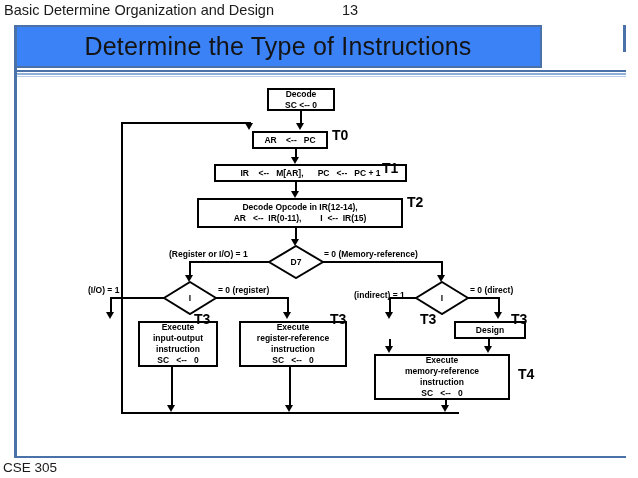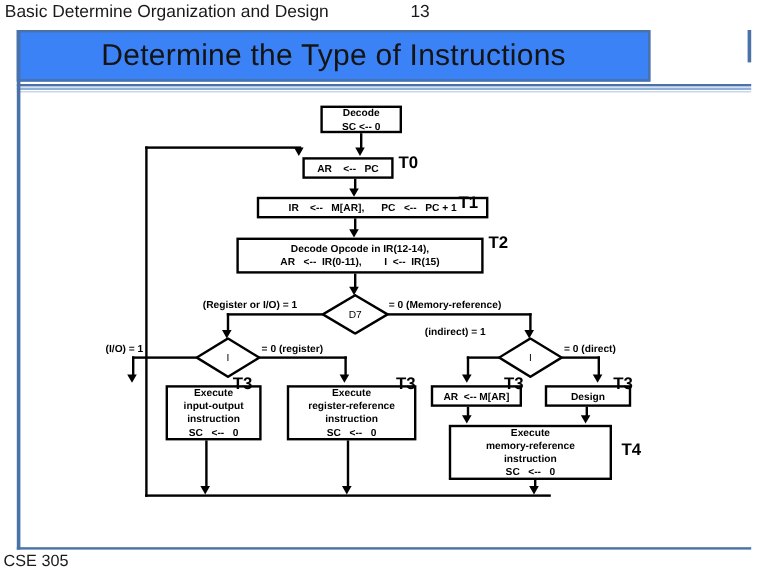--- a/index.html
+++ b/index.html
@@ -47,21 +47,21 @@
   .vline{position:absolute;background:#000;width:2px;}
   .arrow-d{position:absolute;width:0;height:0;border-left:4.5px solid transparent;
            border-right:4.5px solid transparent;border-top:7px solid #000;}
   .lbl{position:absolute;font-size:8.5px;font-weight:bold;color:#000;white-space:nowrap;}
   .tlbl{position:absolute;font-size:14px;font-weight:bold;color:#000;}
   .diamond{position:absolute;}
   .diamond svg{display:block;}
   .diamond .dtxt{
     position:absolute;left:0;top:0;width:100%;height:100%;
     display:flex;align-items:center;justify-content:center;
-    font-size:8.5px;font-weight:normal;color:#000;text-align:center;
+    font-size:8.5px;font-weight:bold;color:#000;text-align:center;
   }
 </style>
 </head>
 <body>
 
 <div class="slide-header">
   <span class="hdr-title">Basic Determine Organization and Design</span>
   <span class="hdr-num">13</span>
 </div>
 
@@ -152,21 +152,21 @@
   <div class="diamond" style="left:415px;top:203px;width:54px;height:34px;">
     <svg width="54" height="34" viewBox="0 0 54 34">
       <polygon points="27,1 53,17 27,33 1,17" fill="#fff" stroke="#000" stroke-width="2"></polygon>
     </svg>
     <div class="dtxt">I</div>
   </div>
 
   <div class="hline" style="left:389px;top:219px;width:28px;"></div>
   <div class="vline" style="left:389px;top:219px;height:17px;"></div>
   <div class="arrow-d" style="left:385px;top:234px;"></div>
-  <div class="lbl" style="left:354px;top:193px;">(indirect) = 1</div>
+  <div class="lbl" style="left:354px;top:212px;">(indirect) = 1</div>
 
   <div class="hline" style="left:468px;top:219px;width:32px;"></div>
   <div class="vline" style="left:498px;top:219px;height:17px;"></div>
   <div class="arrow-d" style="left:494px;top:234px;"></div>
   <div class="lbl" style="left:470px;top:207px;">= 0 (direct)</div>
 
   <div class="box" style="left:138px;top:243px;width:80px;height:46px;">
     <span class="ln">Execute</span>
     <span class="ln">input-output</span>
     <span class="ln">instruction</span>
@@ -179,23 +179,20 @@
   <div class="box" style="left:239px;top:243px;width:108px;height:46px;">
     <span class="ln">Execute</span>
     <span class="ln">register-reference</span>
     <span class="ln">instruction</span>
     <span class="ln">SC   &lt;--   0</span>
   </div>
   <div class="tlbl" style="left:330px;top:233px;">T3</div>
   <div class="vline" style="left:289px;top:289px;height:40px;"></div>
   <div class="arrow-d" style="left:285px;top:327px;"></div>
 
-  <div class="box" style="left:359px;top:243px;width:76px;height:18px;">
-    <span class="ln">AR  &lt;-- M[AR]</span>
-  </div>
   <div class="tlbl" style="left:420px;top:233px;">T3</div>
   <div class="vline" style="left:389px;top:261px;height:9px;"></div>
   <div class="arrow-d" style="left:385px;top:268px;"></div>
 
   <div class="box" style="left:454px;top:243px;width:72px;height:18px;">
     <span class="ln">Design</span>
   </div>
   <div class="tlbl" style="left:511px;top:233px;">T3</div>
   <div class="vline" style="left:488px;top:261px;height:9px;"></div>
   <div class="arrow-d" style="left:484px;top:268px;"></div>

